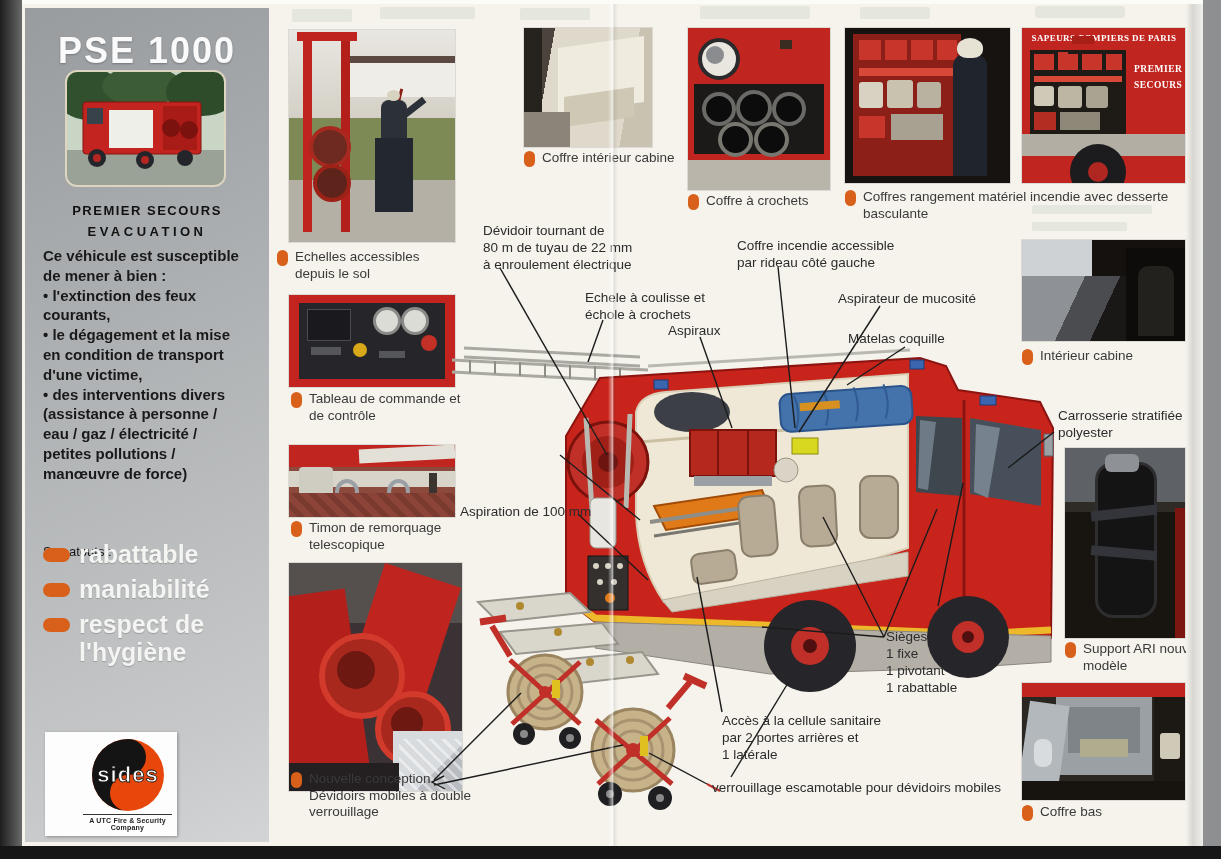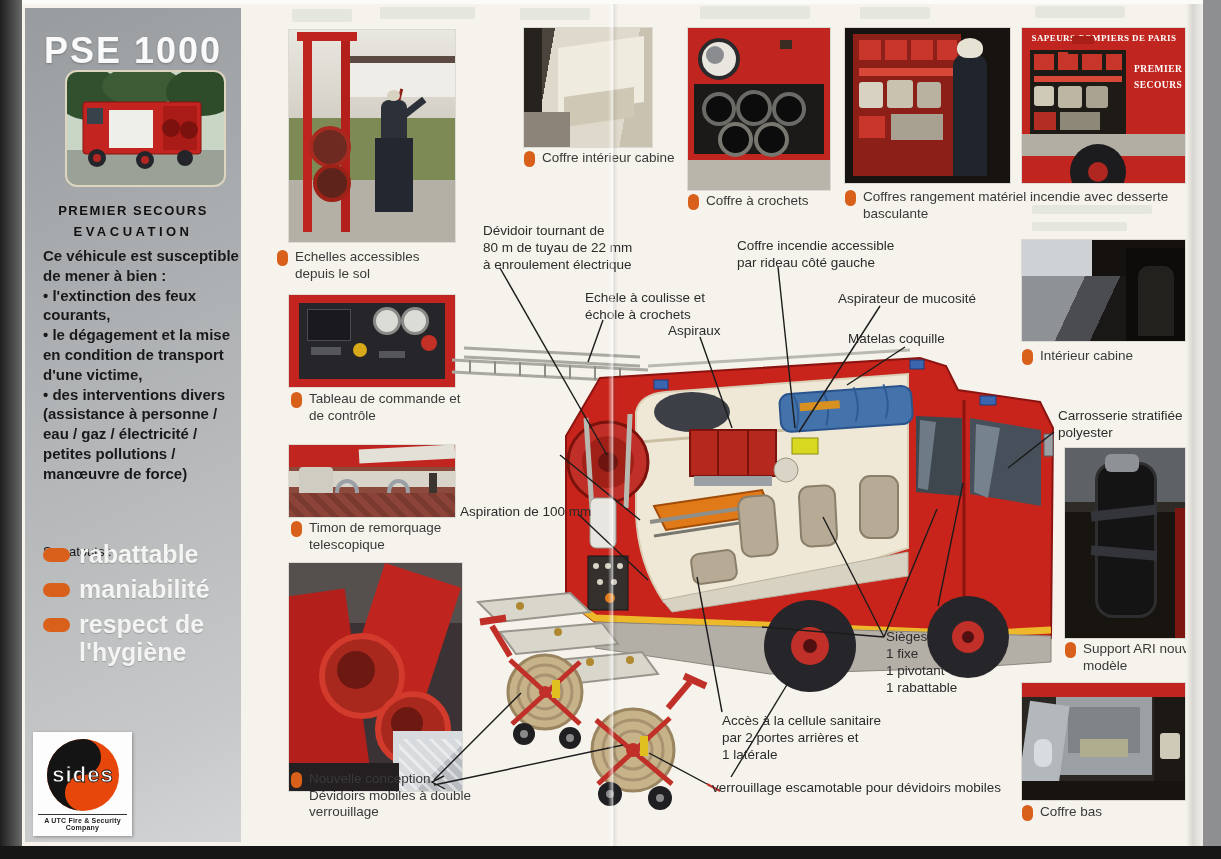--- a/index.html
+++ b/index.html
@@ -11,39 +11,39 @@
   .scan-right{position:absolute;left:1203px;top:0;width:18px;height:859px;background:#8e8f91;}
   .scan-left{position:absolute;left:0;top:0;width:22px;height:859px;
              background:linear-gradient(90deg,#1e1e1e,#4a4a4a 60%,#6a6a6a);}
   .scan-bottom{position:absolute;left:0;top:846px;width:1221px;height:13px;background:#161616;}
   .scan-top{position:absolute;left:22px;top:0;width:1181px;height:4px;background:#fbfbf8;}
   .fold{position:absolute;left:608px;top:4px;width:10px;height:842px;
         background:linear-gradient(90deg,rgba(255,255,255,0),rgba(255,255,255,.6) 45%,rgba(60,60,60,.10) 60%,rgba(255,255,255,0));}
   .ghost{position:absolute;background:rgba(150,170,150,.16);border-radius:2px;}
 
   
-  .sidebar{position:absolute;left:25px;top:8px;width:216px;height:834px;
+  .sidebar{position:absolute;left:25px;top:8px;width:244px;height:834px;
            background:linear-gradient(155deg,#989c9f 0%,#aeb1b3 40%,#c6c8c9 85%,#d2d4d5 100%);}
   .pse{position:absolute;top:22px;left:0;width:100%;text-align:center;
        font-weight:bold;font-size:36px;letter-spacing:2px;color:#fafafa;
        text-shadow:0 1px 2px rgba(40,40,40,.35);}
   .truckphoto{position:absolute;left:40px;top:62px;width:157px;height:113px;border-radius:12px;
               border:2px solid #ddd5bf;overflow:hidden;background:#b9c4b4;}
   .hd{position:absolute;top:192px;left:0;width:100%;text-align:center;
       font-weight:bold;font-size:13px;line-height:21px;letter-spacing:1.5px;color:#111;}
   .intro{position:absolute;left:18px;top:238px;width:218px;
          font-weight:bold;font-size:15px;line-height:19.8px;color:#191919;}
   .atoutsh{position:absolute;left:18px;top:536px;font-weight:normal;font-size:13px;color:#161616;}
   .atouts{position:absolute;left:18px;top:532px;}
   .atout{display:flex;align-items:flex-start;margin-bottom:7px;}
   .atout .oval{flex:0 0 auto;width:27px;height:14px;border-radius:8px;background:#d9601a;margin:8px 9px 0 0;}
   .atout .txt{font-weight:bold;font-size:25px;line-height:28px;color:#f4f4f2;
               text-shadow:0 1px 1px rgba(90,90,90,.35);}
-  .logo{position:absolute;left:8px;top:724px;width:99px;height:104px;background:#fdfdfd;
-        box-shadow:1px 1px 3px rgba(0,0,0,.3);}
+  .logo{position:absolute;left:20px;top:724px;width:99px;height:104px;background:#fdfdfd;
+        box-shadow:1px 1px 3px rgba(0,0,0,.3);padding-left:33px;}
   .logo svg{display:block;margin:5px auto 0;}
   .logo .tag{border-top:1px solid #333;margin:1px 5px 0;padding-top:2px;text-align:center;
              font-size:7px;color:#222;font-weight:bold;letter-spacing:.2px;}
 
   
   .ph{position:absolute;overflow:hidden;box-shadow:0 0 0 1px rgba(0,0,0,.10);}
   .ph > div{position:absolute;}
 
   
   .cap{position:absolute;display:flex;align-items:flex-start;

